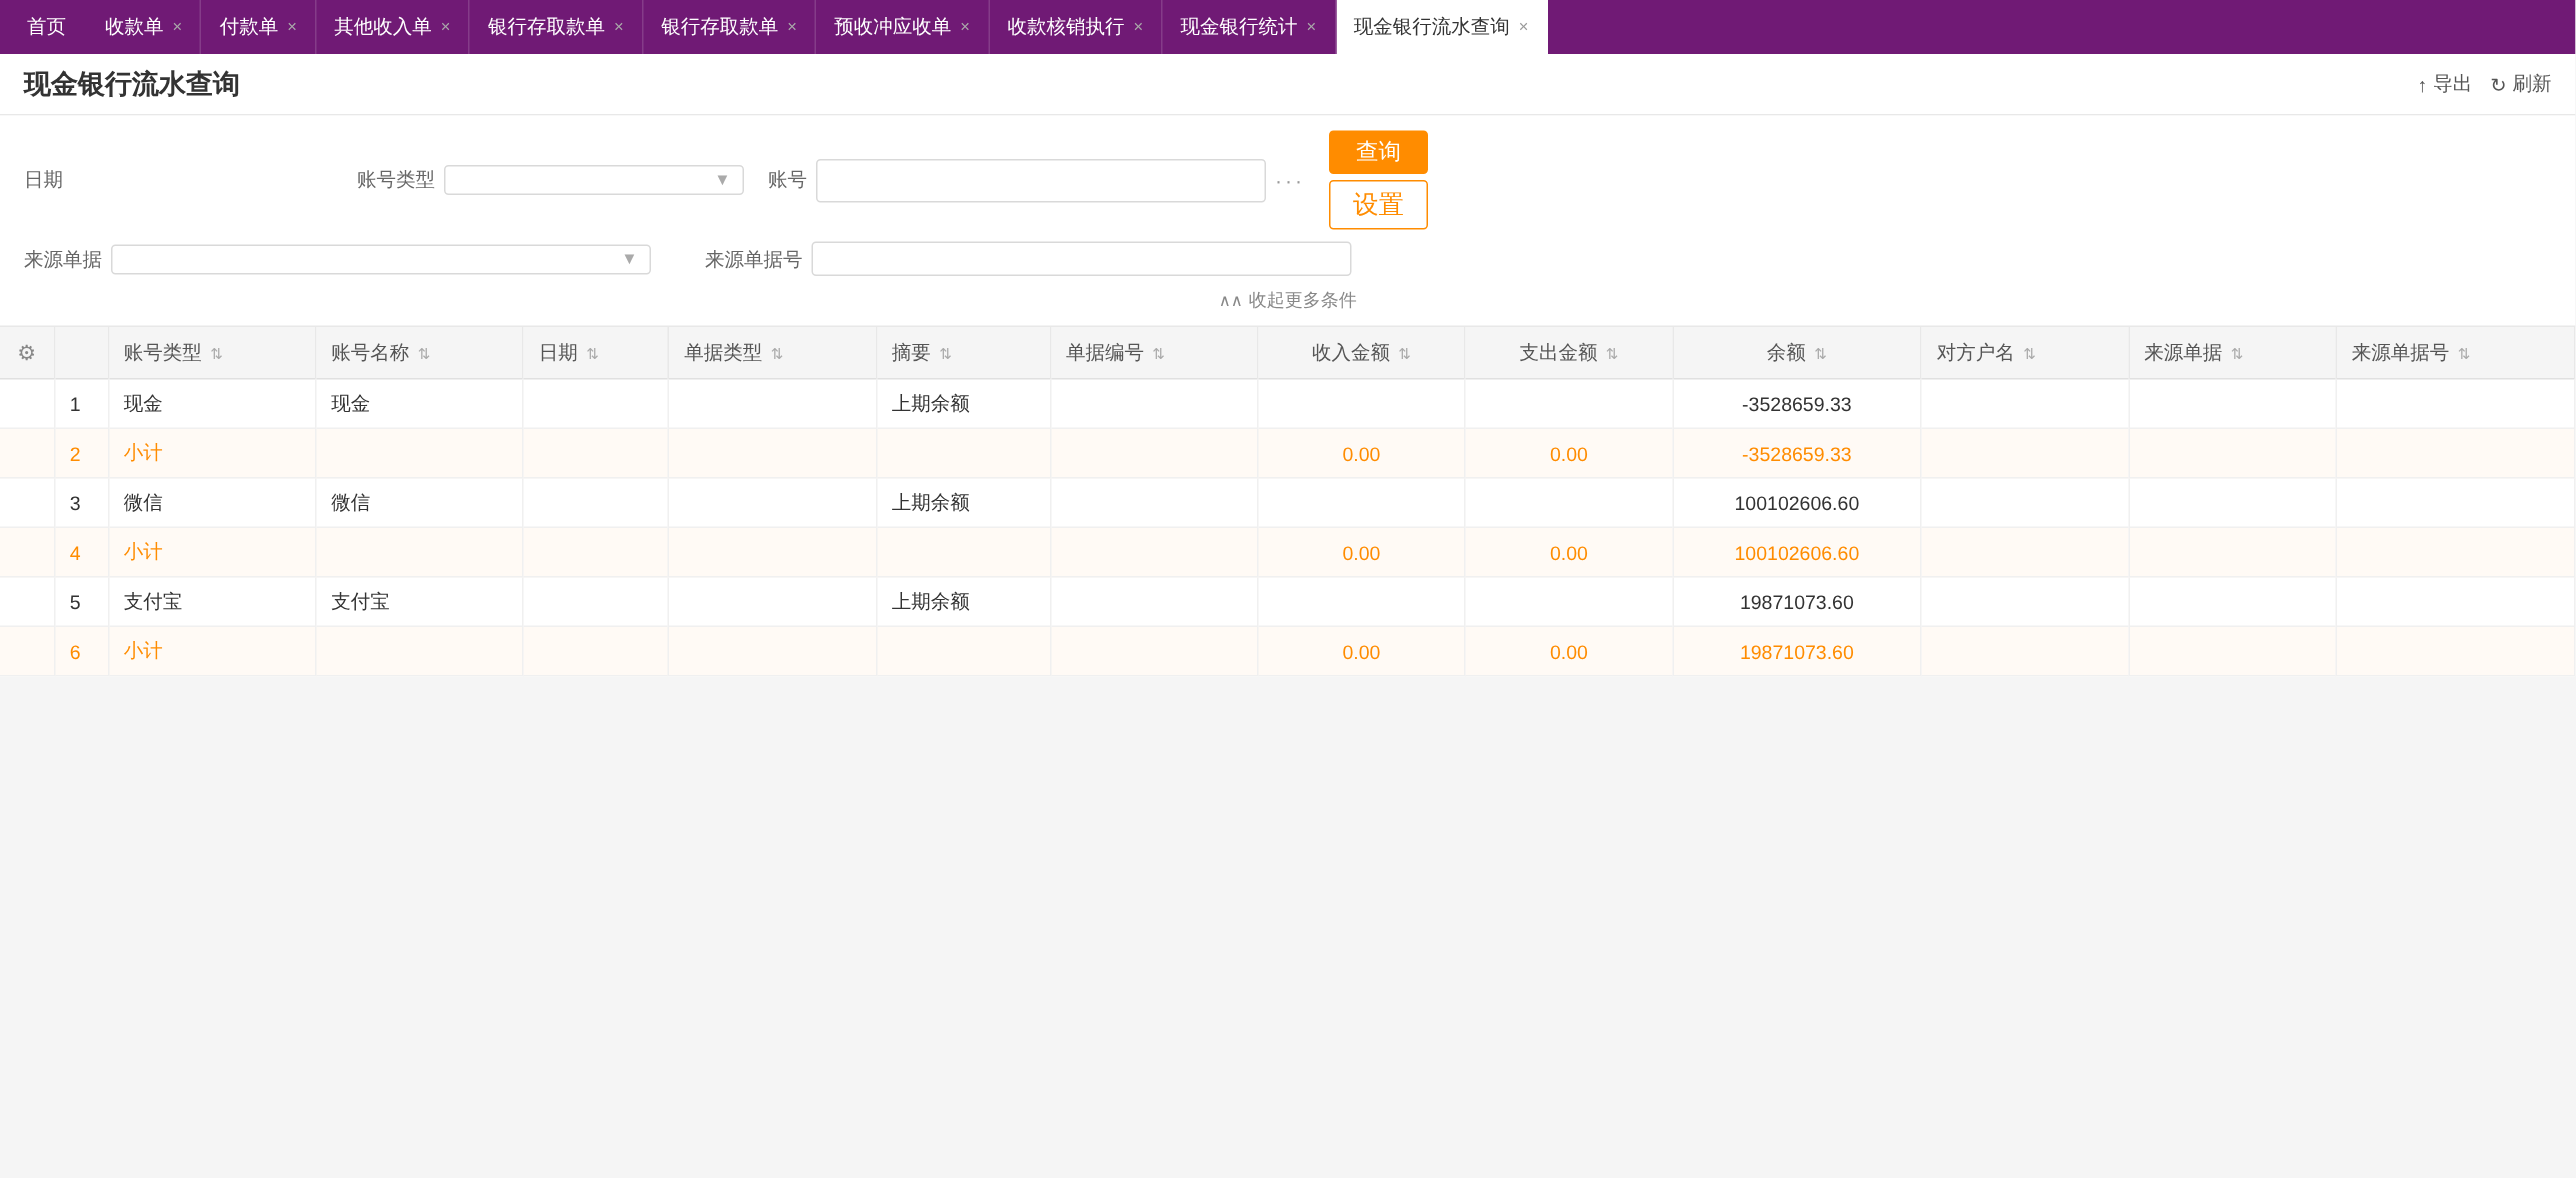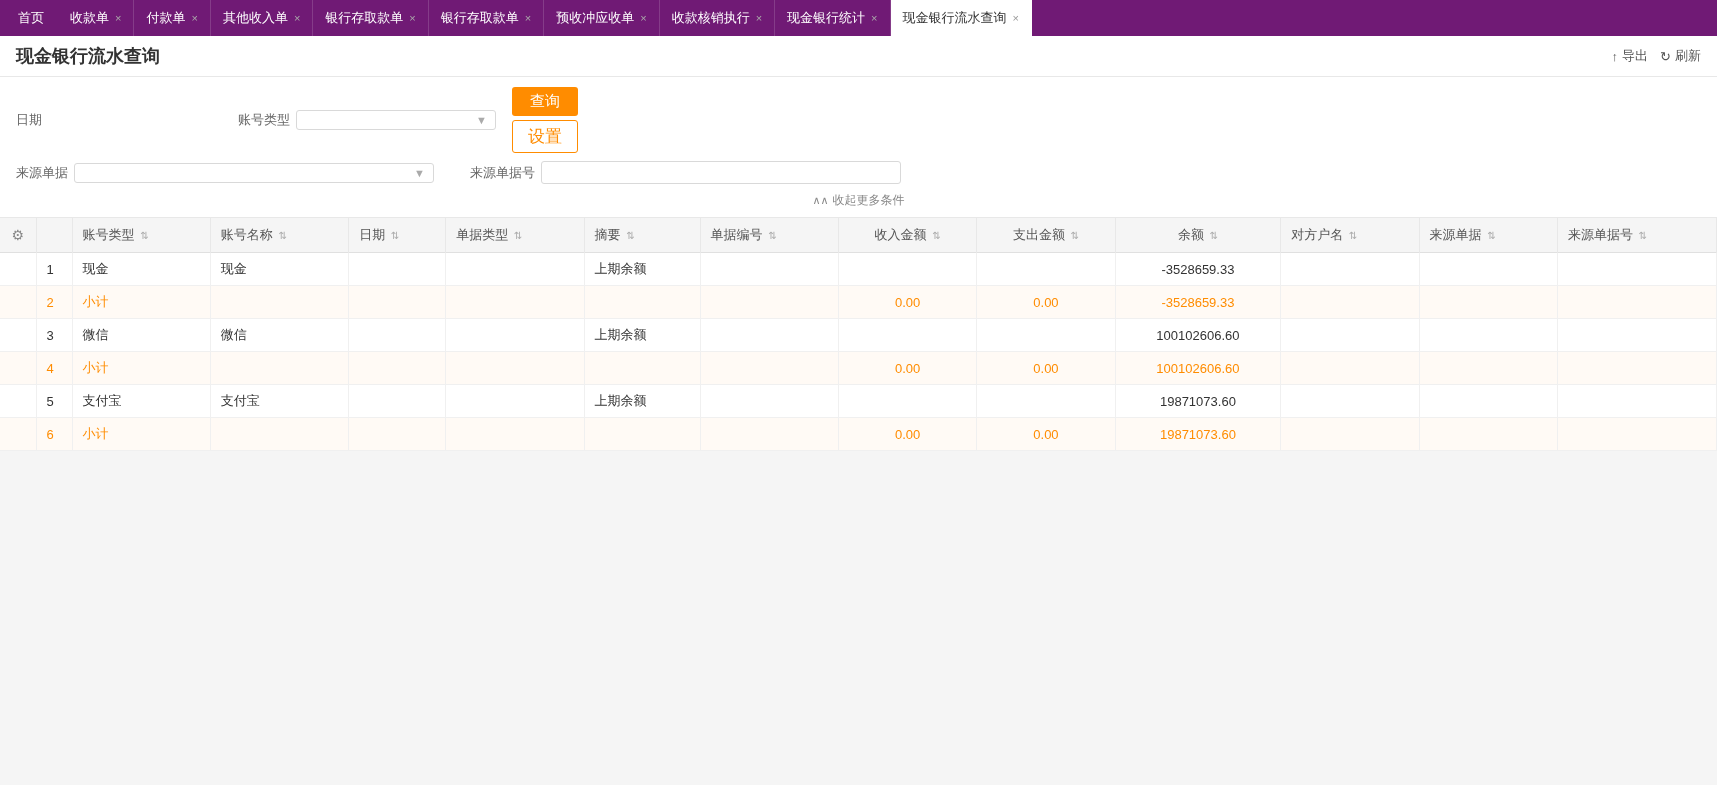--- a/index.html
+++ b/index.html
@@ -299,20 +299,27 @@
     </div>
 
     <div style="display:flex; align-items:center; gap:6px; margin-left: 180px;">
       <span class="filter-label">账号类型</span>
       <div class="filter-select" style="min-width:200px;">
         <span style="color:#ccc;"></span>
         <span style="font-size:11px; color:#aaa;">▼</span>
       </div>
     </div>
 
+    <div style="display:flex; align-items:center; gap:6px;">
+      <span class="filter-label">账号</span>
+      <div style="display:flex; align-items:center; border:1px solid #d9d9d9; border-radius:3px; padding:3px 8px; min-width:300px;">
+        <input class="filter-input" style="border: none; outline: none; min-width: 260px;">
+      </div>
+      <span class="more-dots">···</span>
+    </div>
 
     <div class="btn-group-right">
       <button class="btn-query">查询</button>
       <button class="btn-settings">设置</button>
     </div>
   </div>
 
   <div class="filter-row">
     <div style="display:flex; align-items:center; gap:6px;">
       <span class="filter-label">来源单据</span>

